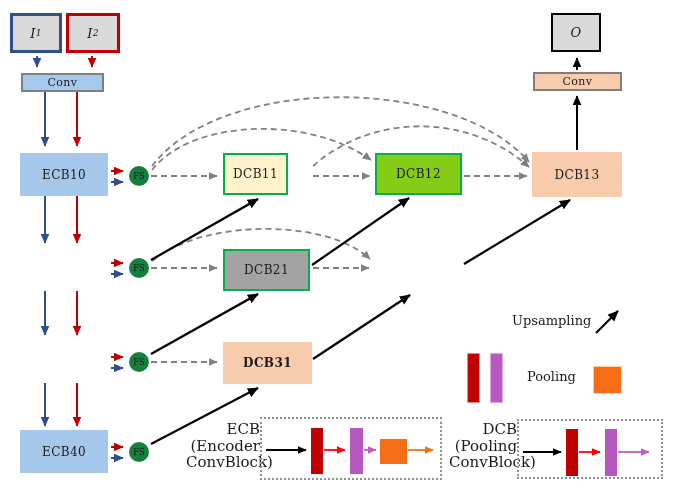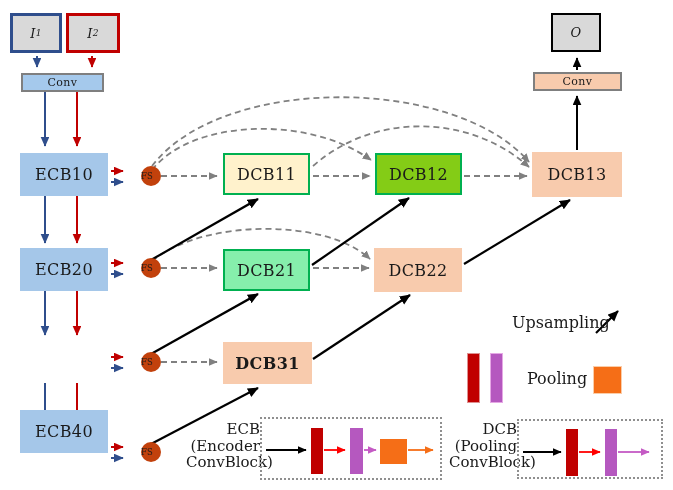--- a/index.html
+++ b/index.html
@@ -3,44 +3,44 @@
 <meta charset="utf-8">
 <style>
   html,body{margin:0;padding:0;background:#fff;}
   .canvas{
     position:relative;width:673px;height:490px;background:#ffffff;
     font-family:"DejaVu Serif","Liberation Serif",serif;color:#1a1a1a;overflow:hidden;
   }
   .wires{position:absolute;left:0;top:0;}
   .node{
     position:absolute;display:flex;align-items:center;justify-content:center;
-    font-size:16px;letter-spacing:.4px;box-sizing:border-box;text-align:center;
+    font-size:12px;letter-spacing:.4px;box-sizing:border-box;text-align:center;
   }
   .inputbox{background:#D9D9D9;font-style:italic;font-size:13px;}
   .i1{left:10px;top:13px;width:52px;height:40px;border:3px solid #2F4E8C;}
   .i2{left:66px;top:13px;width:54px;height:40px;border:3px solid #C00000;}
   .convin{left:21px;top:73px;width:83px;height:19px;background:#A5C9EC;border:2px solid #7F7F7F;font-size:11px;}
   .ecb{left:20px;width:88px;height:43px;background:#A5C7E9;}
-  .e10{top:153px}.e20{top:248px}.e30{top:340px}.e40{top:410px}
+  .e10{top:153px}.e20{top:248px}.e30{top:340px}.e40{top:430px}
   .fs{
     position:absolute;left:129px;width:20px;height:20px;border-radius:50%;
-    background:#c2410c;display:flex;align-items:center;
-    font-size:8.5px;letter-spacing:0;margin-left:12px;
+    background:#15803d;display:flex;align-items:center;justify-content:center;
+    font-size:8.5px;letter-spacing:0;
   }
   .fs1{top:166px}.fs2{top:258px}.fs3{top:352px}.fs4{top:442px}
   .dcb{height:42px;}
-  .d11{left:223px;top:153px;width:87px;background:#FFF2CC;border:2px solid #00B050;}
+  .d11{left:223px;top:153px;width:65px;background:#FFF2CC;border:2px solid #00B050;}
   .d12{left:375px;top:153px;width:87px;background:#84cc16;border:2px solid #00B050;}
   .d13{left:532px;top:152px;width:90px;height:45px;background:#F8CBAD;}
-  .d21{left:223px;top:249px;width:87px;background:#86efac;border:2px solid #00B050;}
+  .d21{left:223px;top:249px;width:87px;background:#a3a3a3;border:2px solid #00B050;}
   .d22{left:374px;top:248px;width:88px;height:44px;background:#F8CBAD;}
   .d31{left:223px;top:342px;width:89px;background:#F8CBAD;font-weight:bold;}
   .convout{left:533px;top:72px;width:89px;height:19px;background:#F8CBAD;border:2px solid #7F7F7F;font-size:11px;}
   .obox{left:551px;top:13px;width:50px;height:39px;background:#D9D9D9;border:2.5px solid #000;font-style:italic;font-size:13px;}
-  .lgtext{position:absolute;font-size:16px;line-height:1.12;text-align:left;}
+  .lgtext{position:absolute;font-size:13px;line-height:1.12;text-align:left;}
   .lg-ups{left:512px;top:314px;width:84px;}
   .lg-conv{left:371px;top:360px;width:92px;}
   .lg-pool{left:527px;top:370px;width:56px;}
   .bar{position:absolute;box-sizing:border-box;}
   .lg-redbar{left:467px;top:353px;width:13px;height:50px;background:#C00000;border:1px solid #DE9090;}
   .lg-purplebar{left:490px;top:353px;width:13px;height:50px;background:#B558BF;border:1px solid #E5A8E5;}
   .lg-orange{left:593px;top:366px;width:29px;height:28px;background:#F56E17;border:1px solid #FBCDA8;}
   .inset-label{position:absolute;font-size:15px;line-height:1.1;text-align:right;}
   .ecb-label{left:186px;top:421px;width:74px;}
   .dcb-label{left:449px;top:421px;width:68px;}
@@ -161,23 +161,20 @@
     <span>I</span>
       <sub>2</sub>
   </div>
   <div class="node convin">
     <span>Conv</span>
   </div>
 
   <div class="node ecb e10">
       <span>ECB10</span>
     </div>
-  <div class="node ecb e20">
-      <span>ECB20</span>
-    </div>
   <div class="node ecb e40">
       <span>ECB40</span>
     </div>
 
   <div class="fs fs1">
       <span>FS</span>
     </div>
   <div class="fs fs2">
       <span>FS</span>
     </div>
@@ -192,23 +189,20 @@
       <span>DCB11</span>
     </div>
   <div class="node dcb d12">
       <span>DCB12</span>
     </div>
   <div class="node dcb d13">
       <span>DCB13</span>
     </div>
   <div class="node dcb d21">
       <span>DCB21</span>
-    </div>
-  <div class="node dcb d22">
-      <span>DCB22</span>
     </div>
   <div class="node dcb d31">
       <span>DCB31</span>
     </div>
 
   <div class="node convout">
       <span>Conv</span>
     </div>
   <div class="node obox">
       <span>O</span>

